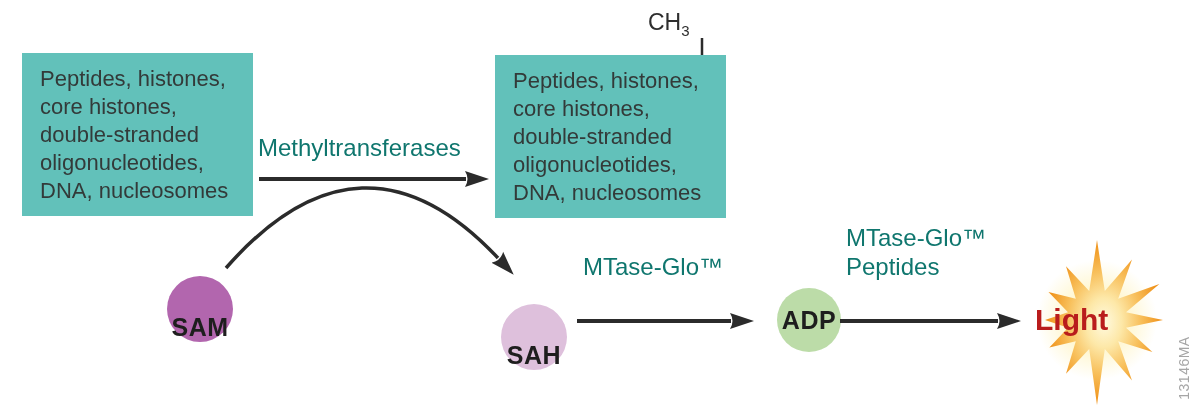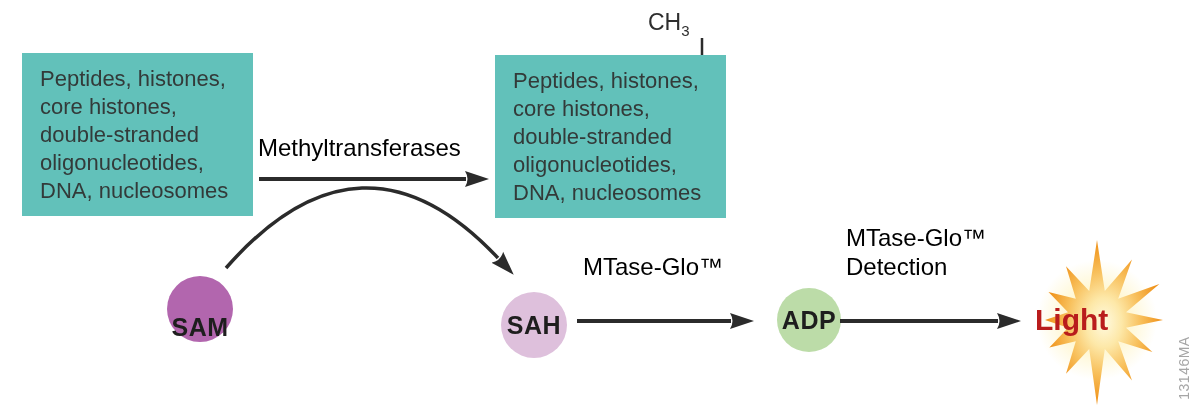--- a/index.html
+++ b/index.html
@@ -7,32 +7,32 @@
     position:relative;width:1196px;height:415px;overflow:hidden;
     background:#ffffff;font-family:"Liberation Sans",sans-serif;color:#343434;
   }
   .teal-box{
     position:absolute;width:231px;height:163px;background:#62c1ba;
     box-sizing:border-box;padding:12px 0 0 18px;
   }
   .box-line{font-size:22px;line-height:28px;color:#333a39;white-space:nowrap;}
   #substrate-box{left:22px;top:53px;}
   #product-box{left:495px;top:55px;}
-  .label{position:absolute;color:#000000;white-space:nowrap;}
+  .label{position:absolute;color:#0f766e;white-space:nowrap;}
   #enzyme-label{left:258px;top:134px;font-size:24px;}
   #reagent-label{left:583px;top:252px;font-size:24px;line-height:29px;}
   #detection-label{left:846px;top:223px;font-size:24px;line-height:29px;}
   #ch3-label{left:648px;top:9px;font-size:23px;color:#2e2e2e;}
   #ch3-label sub{font-size:15px;}
   .molecule{
     position:absolute;border-radius:50%;display:flex;align-items:center;justify-content:center;
     font-weight:bold;font-size:25px;color:#1e1e1e;letter-spacing:.5px;
   }
   #sam-circle{left:167px;top:276px;width:66px;height:66px;background:#b266ae;align-items:flex-end;}
-  #sah-circle{left:501px;top:292px;width:66px;height:66px;background:#dec0dc;}
+  #sah-circle{left:501px;top:304px;width:66px;height:66px;background:#dec0dc;align-items:flex-end;}
   #adp-circle{left:765px;top:288px;width:64px;height:64px;background:#bcdca8;margin-left:12px;}
   #light-label{left:1035px;top:303px;font-size:30px;font-weight:bold;color:#b91c1c;z-index:3;}
   #arrow-layer{position:absolute;left:0;top:0;z-index:2;}
   #starburst{position:absolute;left:1012px;top:230px;z-index:1;}
   #figure-id{
     position:absolute;left:1146px;top:360px;width:76px;height:16px;
     transform:rotate(-90deg);font-size:14px;color:#a6a6a6;letter-spacing:.5px;
     text-align:center;line-height:16px;
   }
 </style>
@@ -60,21 +60,21 @@
   <div class="label" id="ch3-label"><span>CH</span><sub>3</sub></div>
 
   <div class="label" id="enzyme-label">Methyltransferases</div>
 
   <div class="label" id="reagent-label">
     <div>MTase-Glo™</div>
   </div>
 
   <div class="label" id="detection-label">
     <div>MTase-Glo™</div>
-    <div>Detection</div>
+    <div>Peptides</div>
   </div>
 
   <div class="molecule" id="sam-circle">
     <span>SAM</span>
   </div>
   <div class="molecule" id="sah-circle">
     <span>SAH</span>
   </div>
   <div class="molecule" id="adp-circle">
     <span>ADP</span>

